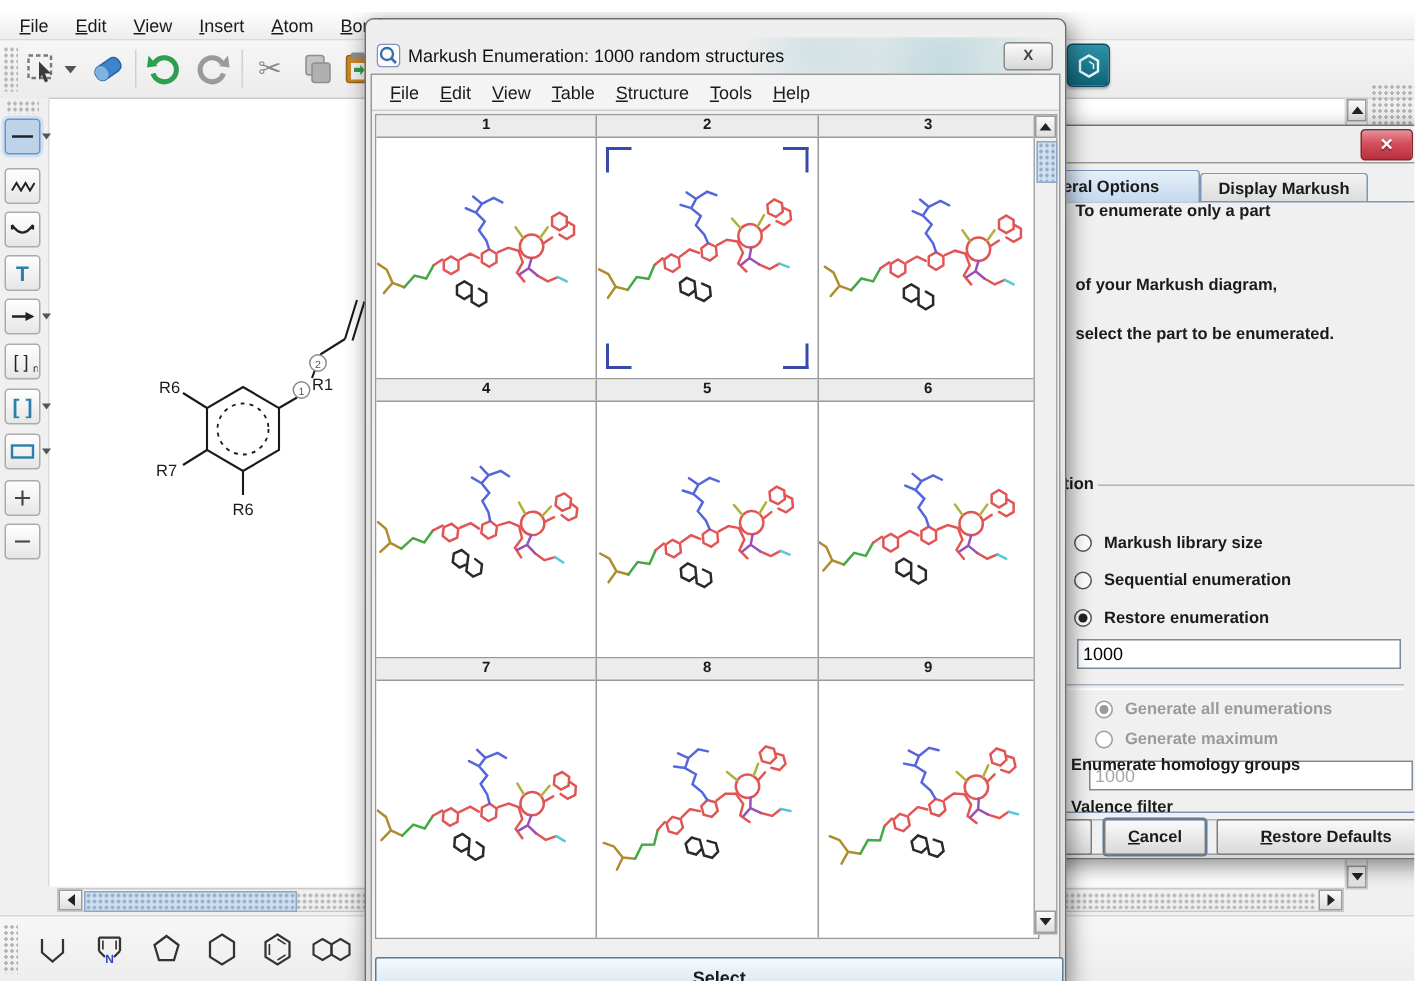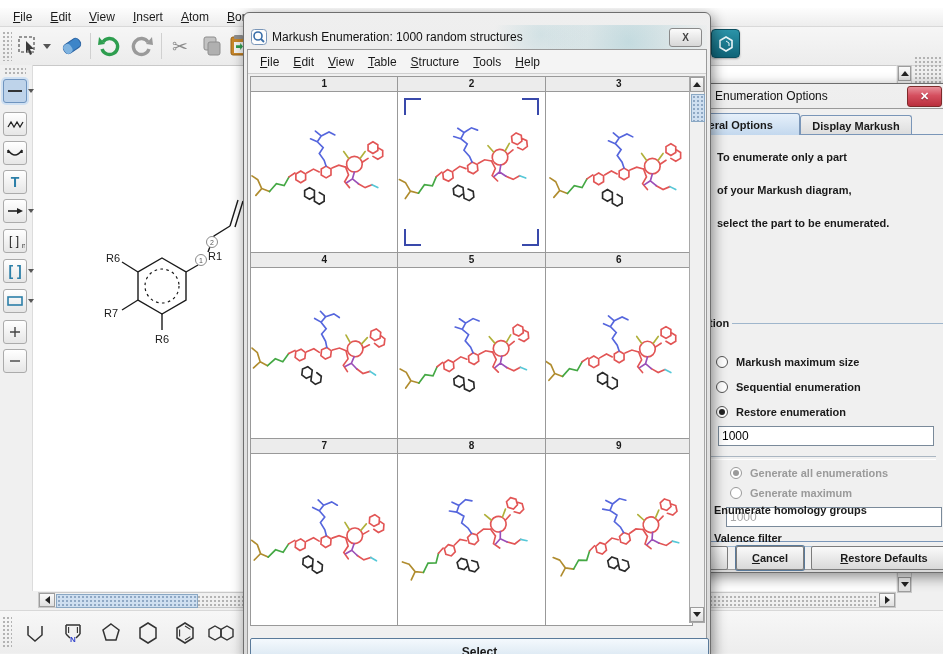--- a/index.html
+++ b/index.html
@@ -385,41 +385,40 @@
   <div class="statusbar">
     <span class="status-3d">3D</span>
     <span class="status-star">*</span>
     <svg style="position:absolute;left:60px;top:1px;" width="16" height="12">
       <path d="M4,4 L10,2 L14,4 L14,9 L8,11 L4,9 Z M4,4 L8,6 L14,4 M8,6 L8,11" fill="none" stroke="#666" stroke-width="1.1"></path>
     </svg>
   </div>
 
   <div class="win" id="options">
     <div class="win-title">
-      <span>Enumeration Options</span>
       <div class="opt-close">✕</div>
     </div>
     <div class="win-body opt-body">
       <div class="tab sel" style="left:10px;width:140px;">
         <span>General Options</span>
       </div>
       <div class="tab unsel" style="left:150px;width:112px;">
         <span>Display Markush</span>
       </div>
       <div class="tab-panel">
-        <div class="hint" style="top:16px;text-align:center;">To enumerate only a part</div>
+        <div class="hint" style="top:0;text-align:center;">To enumerate only a part</div>
         <div class="hint" style="top:49px;">of your Markush diagram,</div>
         <div class="hint" style="top:82px;">select the part to be enumerated.</div>
 
         <div class="groupbox">
           <span class="group-label">Enumeration</span>
 
           <div class="radio-row" style="left:58px;top:32px;">
             <span class="radio"></span>
-            <span>Markush maximum size</span>
+            <span>Markush library size</span>
           </div>
           <div class="radio-row" style="left:58px;top:57px;">
             <span class="radio"></span>
             <span>Sequential enumeration</span>
           </div>
           <div class="radio-row" style="left:58px;top:82px;">
             <span class="radio on"></span>
             <span>Restore enumeration</span>
           </div>
           <input class="opt-input" style="left: 60px; top: 102px; width: 208px;" value="1000">

